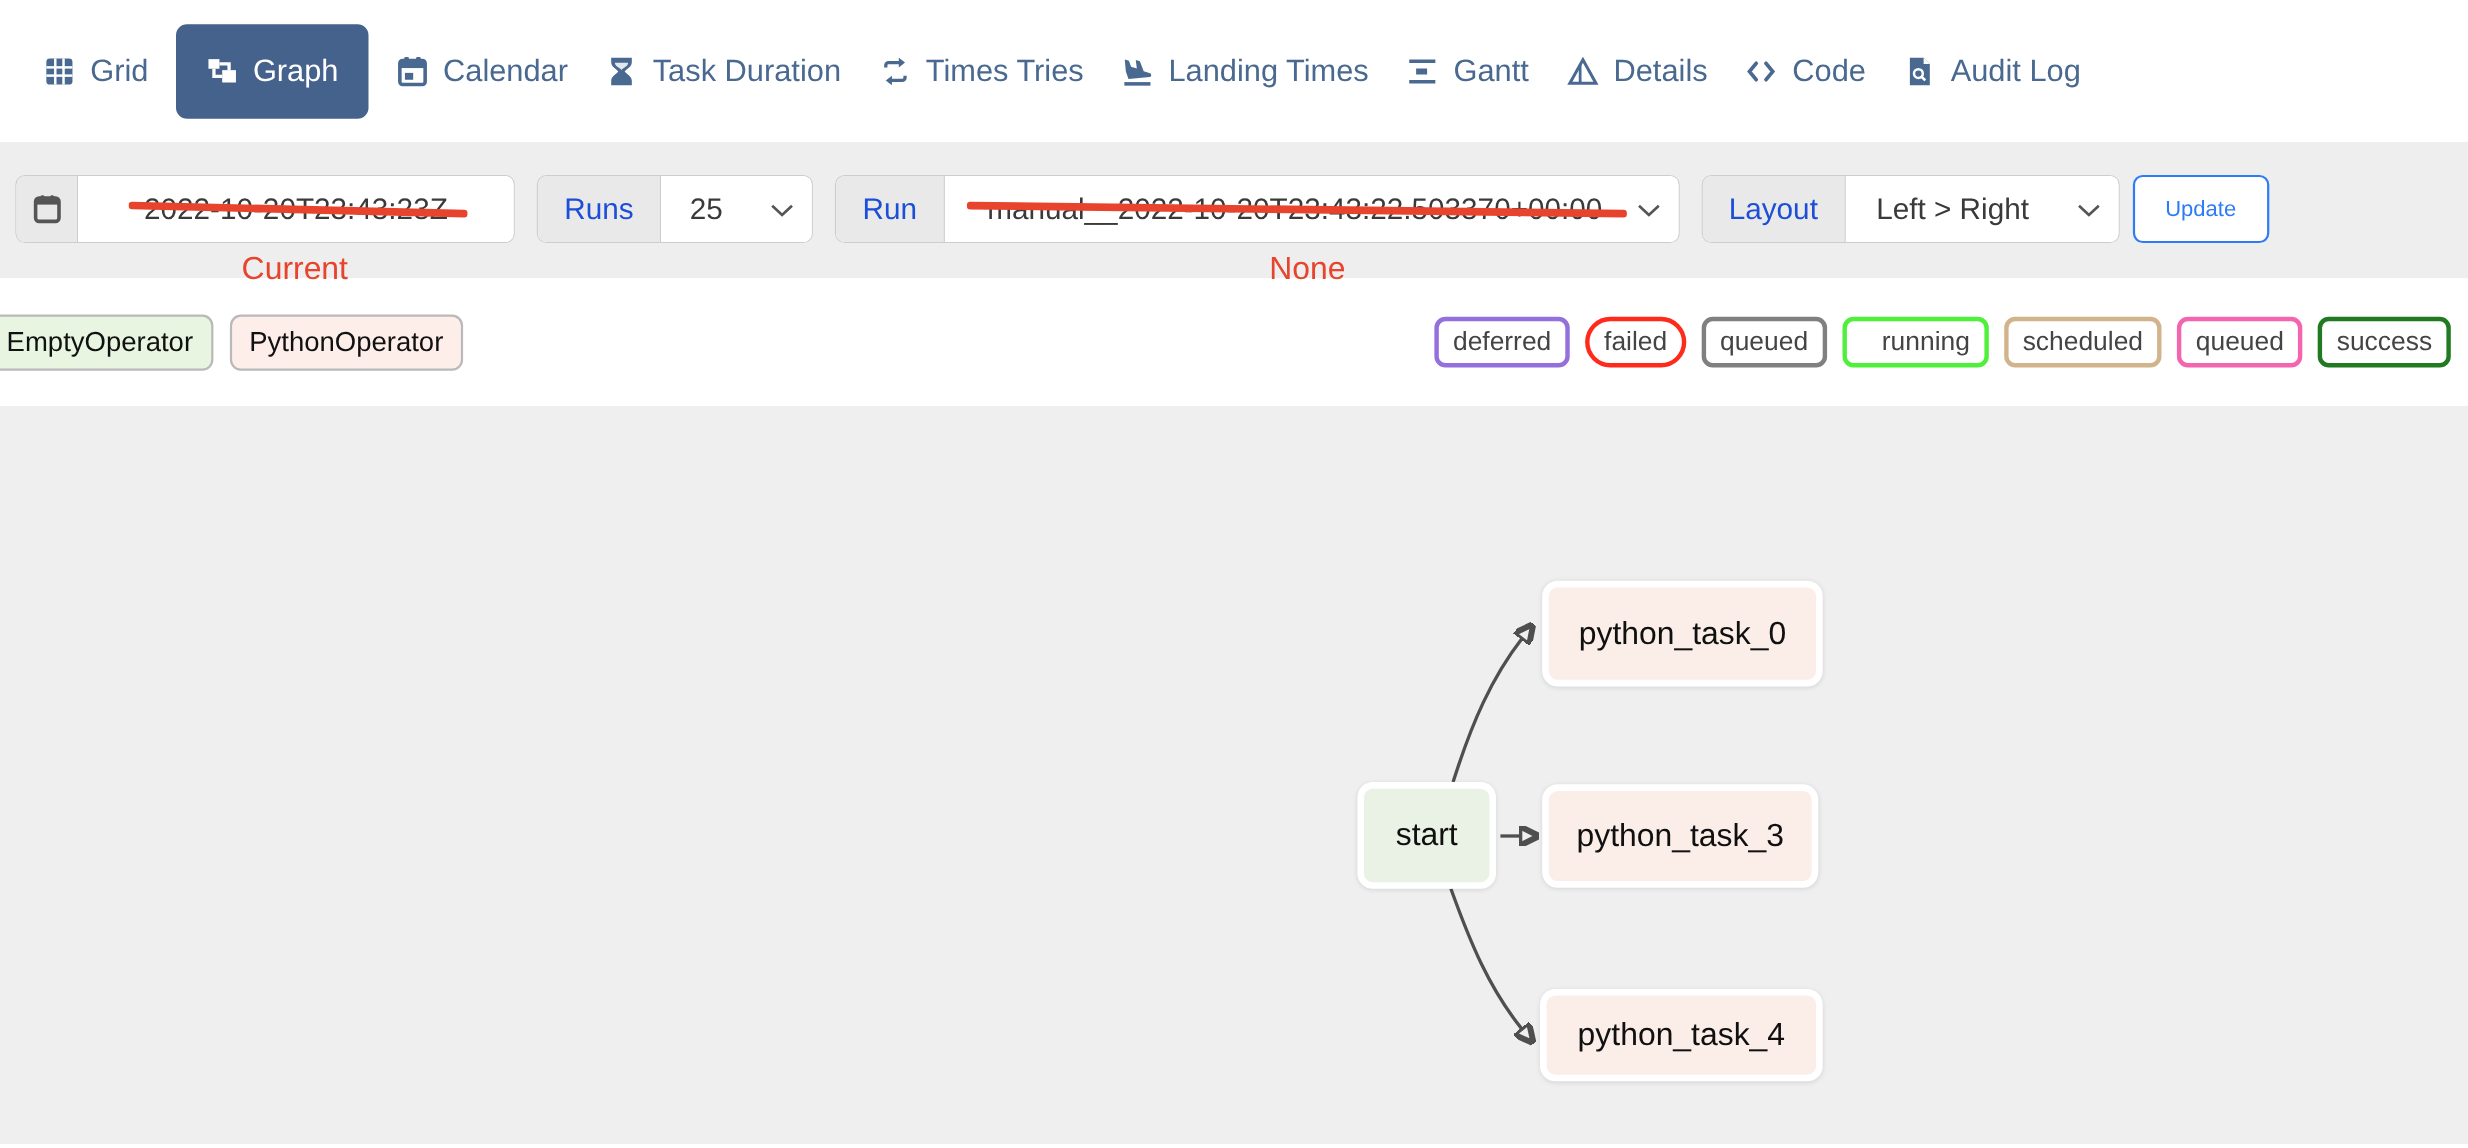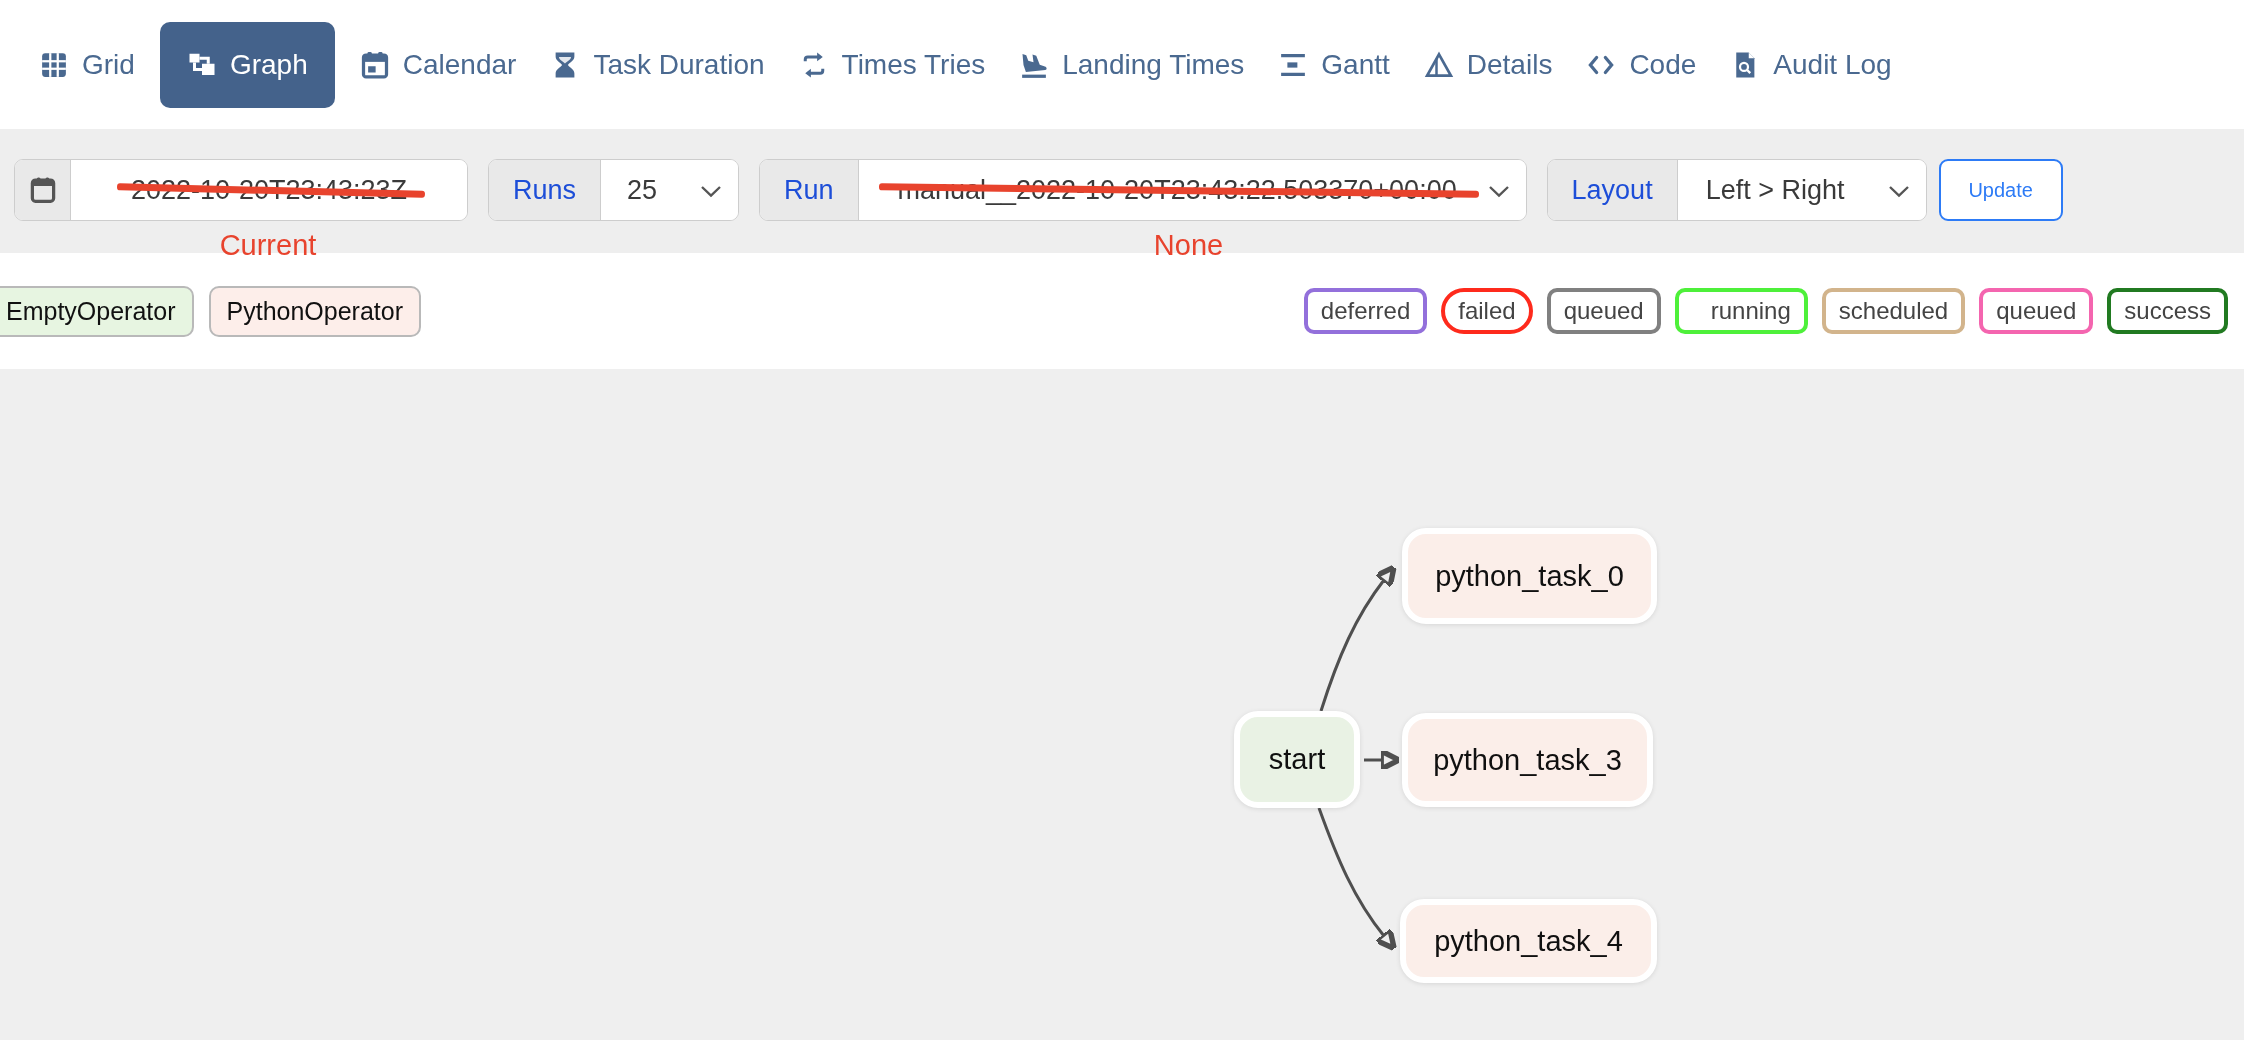--- a/index.html
+++ b/index.html
@@ -42,21 +42,21 @@
   .op-badge { border: 2px solid #b9b9b9; border-radius: 10px; padding: 9px 16px; font-size: 25px; color: #111;
               margin-right: 15px; white-space: nowrap; }
   .states { display: flex; align-items: center; }
   .state-badge { background: #ffffff; border: 4px solid; border-radius: 10px; padding: 5px 13px; font-size: 24px;
                  color: #444; margin-left: 14px; white-space: nowrap; }
 
   
   .canvas { height: 671px; background: #efefef; position: relative; overflow: hidden; }
   .canvas svg.edges { position: absolute; left: 0; top: 0; width: 2244px; height: 671px; }
   .canvas svg.edges path { stroke: #4f4f4f; stroke-width: 3; fill: none; }
-  .node { position: absolute; border: 6px solid #ffffff; border-radius: 24px; display: flex; align-items: center;
+  .node { position: absolute; border: 6px solid #ffffff; border-radius: 14px; display: flex; align-items: center;
           justify-content: center; font-size: 29px; color: #101010; box-shadow: 0 1px 5px rgba(0,0,0,0.10); cursor: pointer; }
 </style>
 </head>
 <body>
 
 <div class="navbar">
 
   <div class="tab">
     <svg viewBox="0 0 24 24">
       <rect x="2.5" y="2.5" width="19" height="19" rx="2.5" fill="currentColor"></rect>

